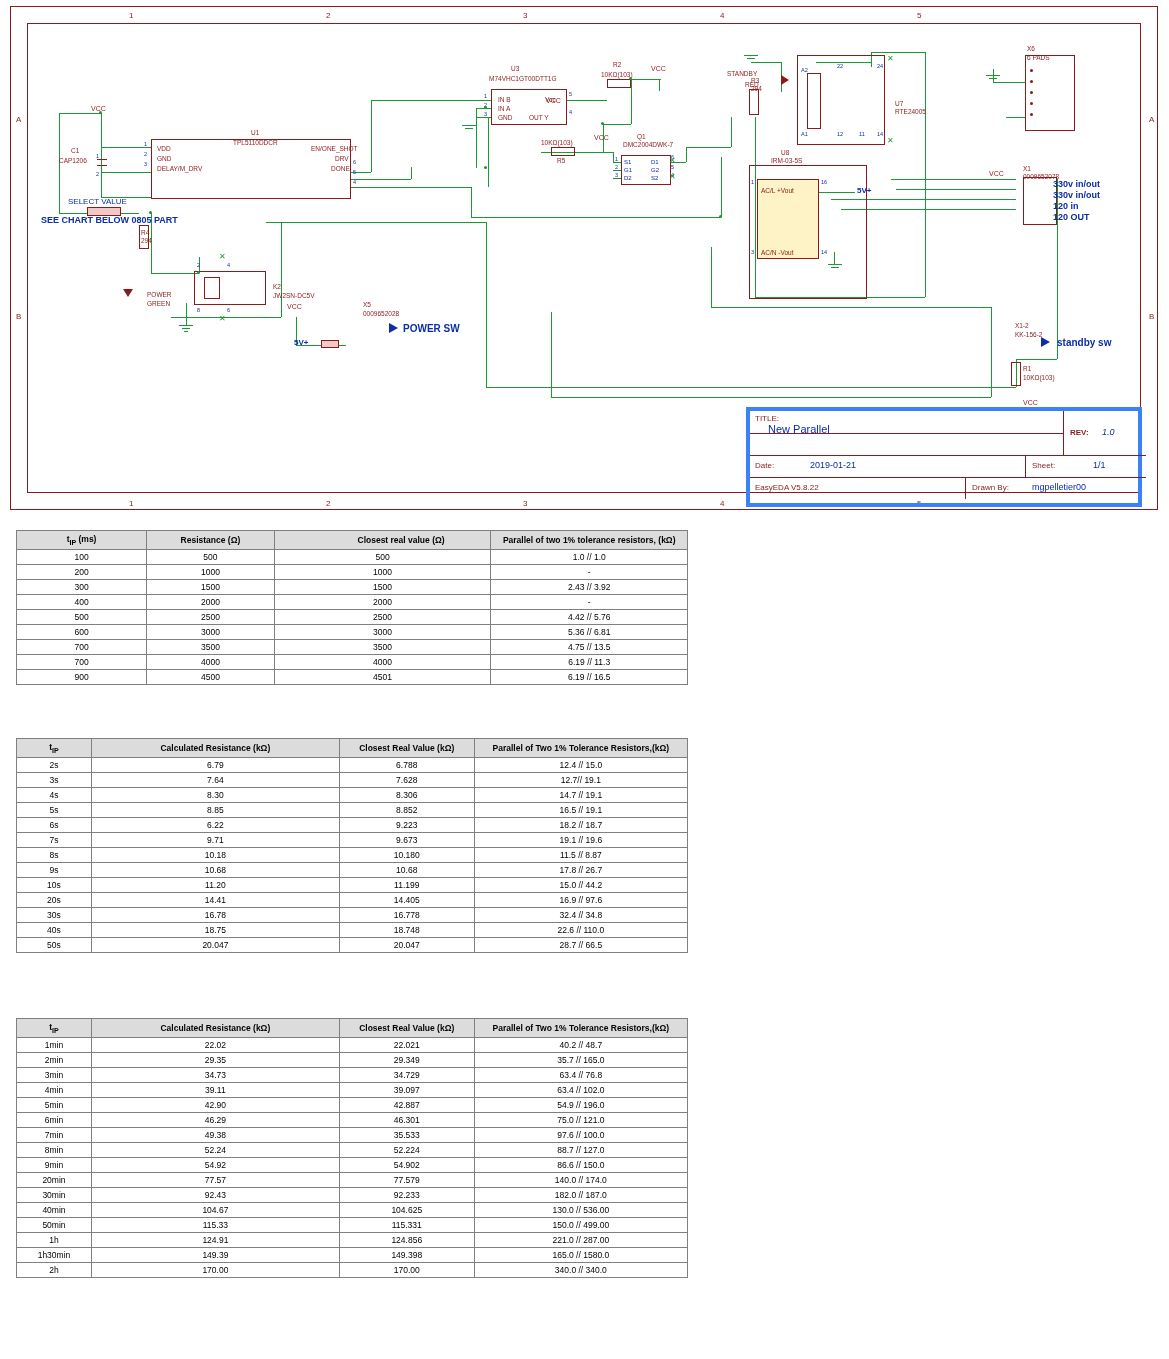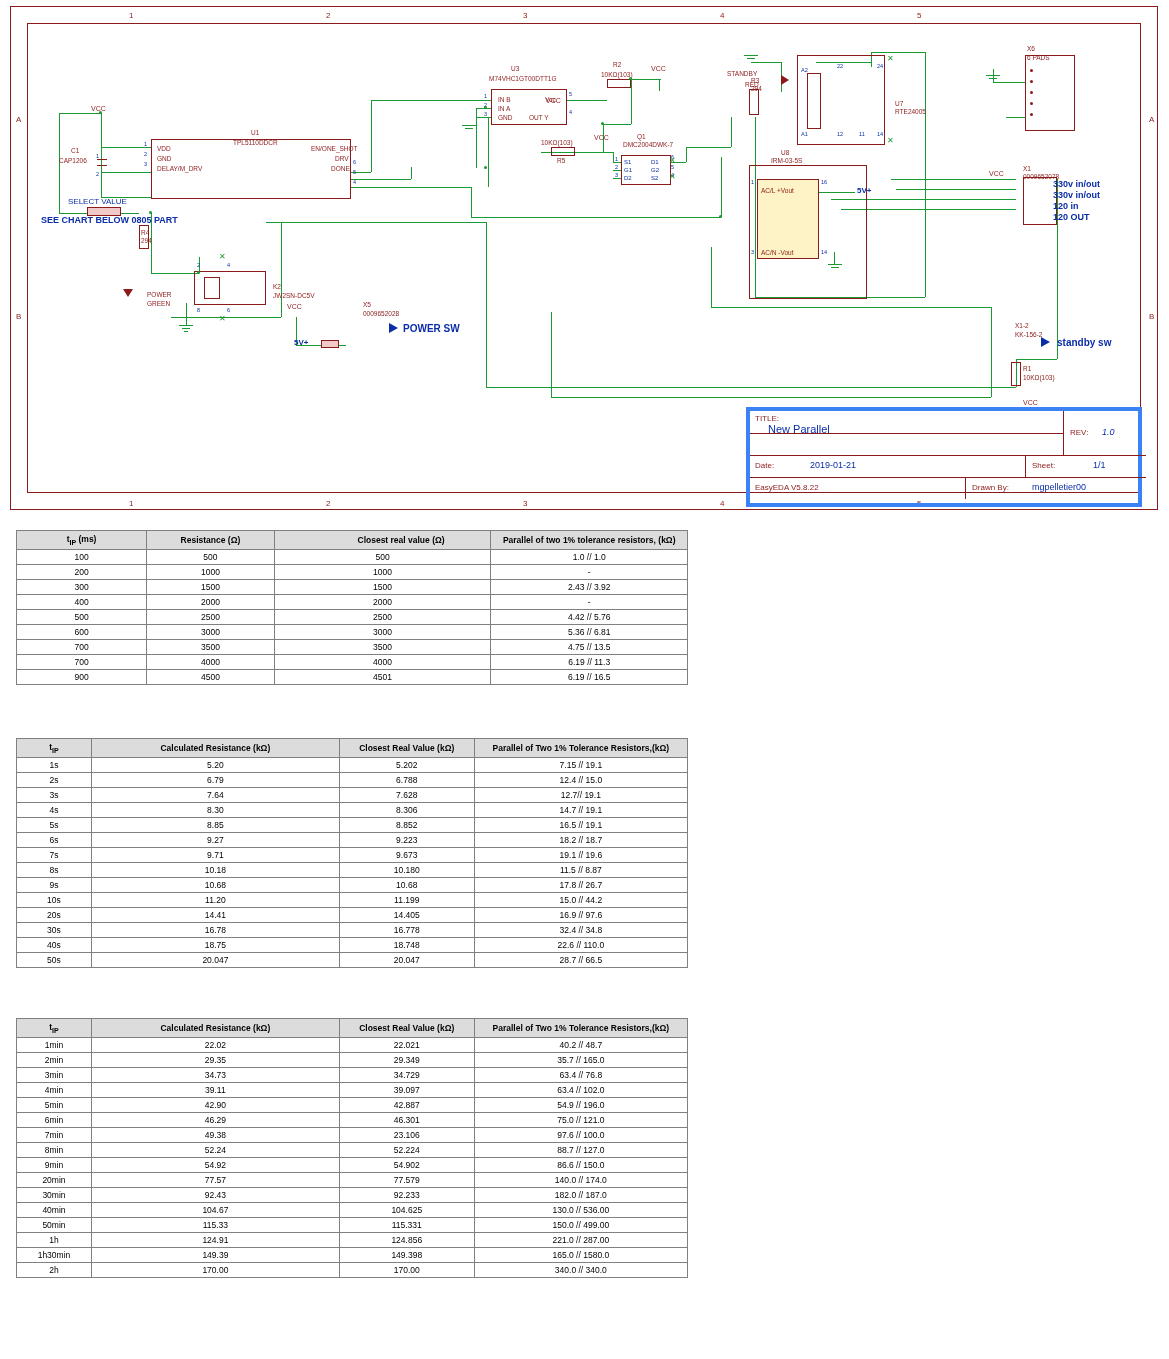--- a/index.html
+++ b/index.html
@@ -332,21 +332,21 @@
     <div class="titleblock">
       <div style="position:absolute;left:0;top:22px;width:313px;height:1px;background:#8b1a1a;"></div>
       <div style="position:absolute;left:0;top:44px;width:396px;height:1px;background:#8b1a1a;"></div>
       <div style="position:absolute;left:0;top:66px;width:396px;height:1px;background:#8b1a1a;"></div>
       <div style="position:absolute;left:313px;top:0;width:1px;height:44px;background:#8b1a1a;"></div>
       <div style="position:absolute;left:275px;top:44px;width:1px;height:22px;background:#8b1a1a;"></div>
       <div style="position:absolute;left:215px;top:66px;width:1px;height:22px;background:#8b1a1a;"></div>
 
       <div class="tb-cell" style="left:5px;top:3px;">TITLE:</div>
       <div class="tb-val" style="left:18px;top:12px;font-size:11px;">New Parallel</div>
-      <div class="tb-cell" style="left:320px;top:17px;">REV:</div>
+      <div class="tb-cell" style="left:320px;top:17px;font-weight:bold;">REV:</div>
       <div class="tb-val" style="left:352px;top:16px;font-style:italic;">1.0</div>
       <div class="tb-cell" style="left:5px;top:50px;">Date:</div>
       <div class="tb-val" style="left:60px;top:49px;">2019-01-21</div>
       <div class="tb-cell" style="left:282px;top:50px;">Sheet:</div>
       <div class="tb-val" style="left:343px;top:49px;">1/1</div>
       <div class="tb-cell" style="left:5px;top:72px;">EasyEDA V5.8.22</div>
       <div class="tb-cell" style="left:222px;top:72px;">Drawn By:</div>
       <div class="tb-val" style="left:282px;top:71px;">mgpelletier00</div>
     </div>
   </div>
@@ -422,26 +422,20 @@
     <thead>
       <tr>
         <th style="width:60px;">t<span class="sub">IP</span></th>
         <th style="width:210px;">Calculated Resistance (kΩ)</th>
         <th style="width:112px;">Closest Real Value (kΩ)</th>
         <th style="width:180px;">Parallel of Two 1% Tolerance Resistors,(kΩ)</th>
       </tr>
     </thead>
     <tbody id="tbl-sec-body">
         <tr>
-          <td>1s</td>
-          <td>5.20</td>
-          <td>5.202</td>
-          <td>7.15 // 19.1</td>
-        </tr>
-        <tr>
           <td>2s</td>
           <td>6.79</td>
           <td>6.788</td>
           <td>12.4 // 15.0</td>
         </tr>
         <tr>
           <td>3s</td>
           <td>7.64</td>
           <td>7.628</td>
           <td>12.7// 19.1</td>
@@ -453,21 +447,21 @@
           <td>14.7 // 19.1</td>
         </tr>
         <tr>
           <td>5s</td>
           <td>8.85</td>
           <td>8.852</td>
           <td>16.5 // 19.1</td>
         </tr>
         <tr>
           <td>6s</td>
-          <td>9.27</td>
+          <td>6.22</td>
           <td>9.223</td>
           <td>18.2 // 18.7</td>
         </tr>
         <tr>
           <td>7s</td>
           <td>9.71</td>
           <td>9.673</td>
           <td>19.1 // 19.6</td>
         </tr>
         <tr>
@@ -557,21 +551,21 @@
         </tr>
         <tr>
           <td>6min</td>
           <td>46.29</td>
           <td>46.301</td>
           <td>75.0 // 121.0</td>
         </tr>
         <tr>
           <td>7min</td>
           <td>49.38</td>
-          <td>23.106</td>
+          <td>35.533</td>
           <td>97.6 // 100.0</td>
         </tr>
         <tr>
           <td>8min</td>
           <td>52.24</td>
           <td>52.224</td>
           <td>88.7 // 127.0</td>
         </tr>
         <tr>
           <td>9min</td>

